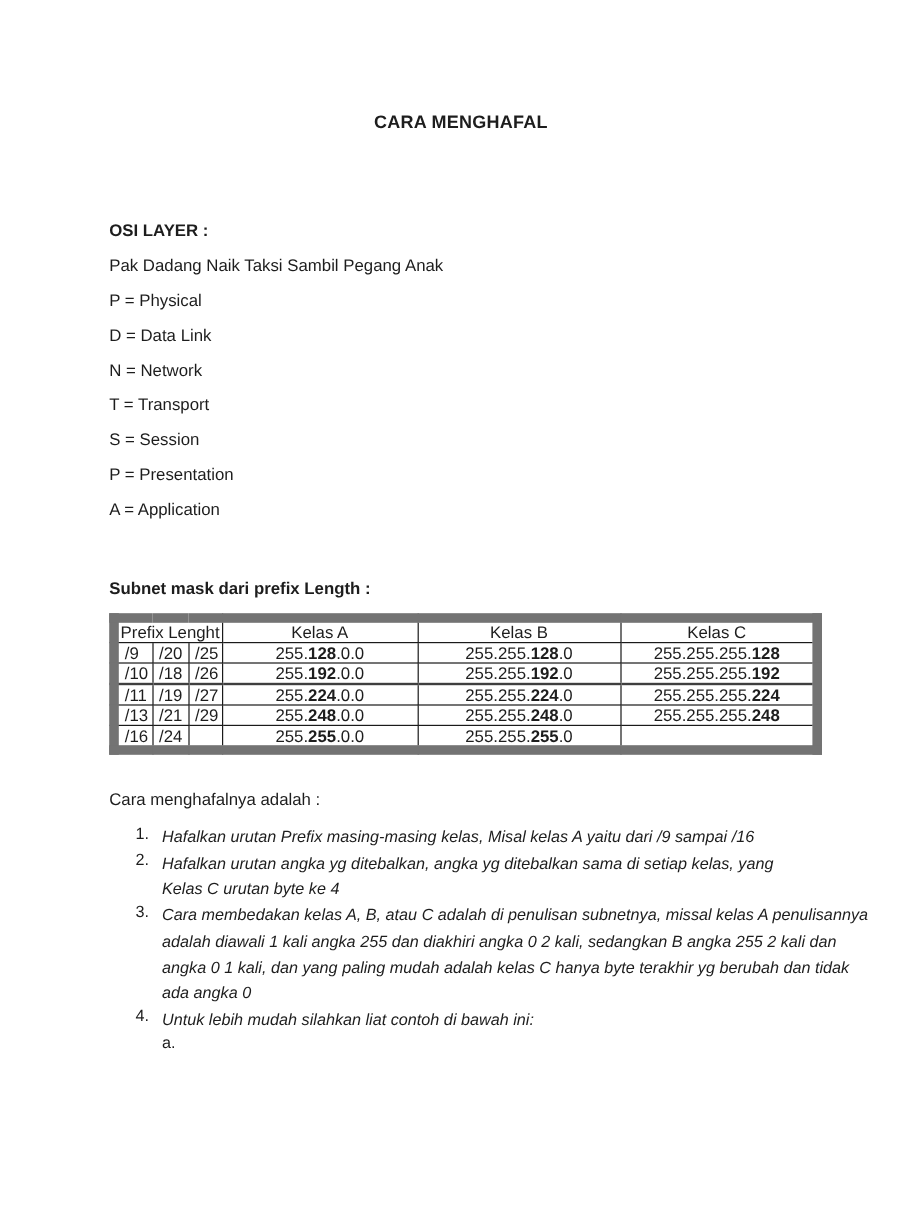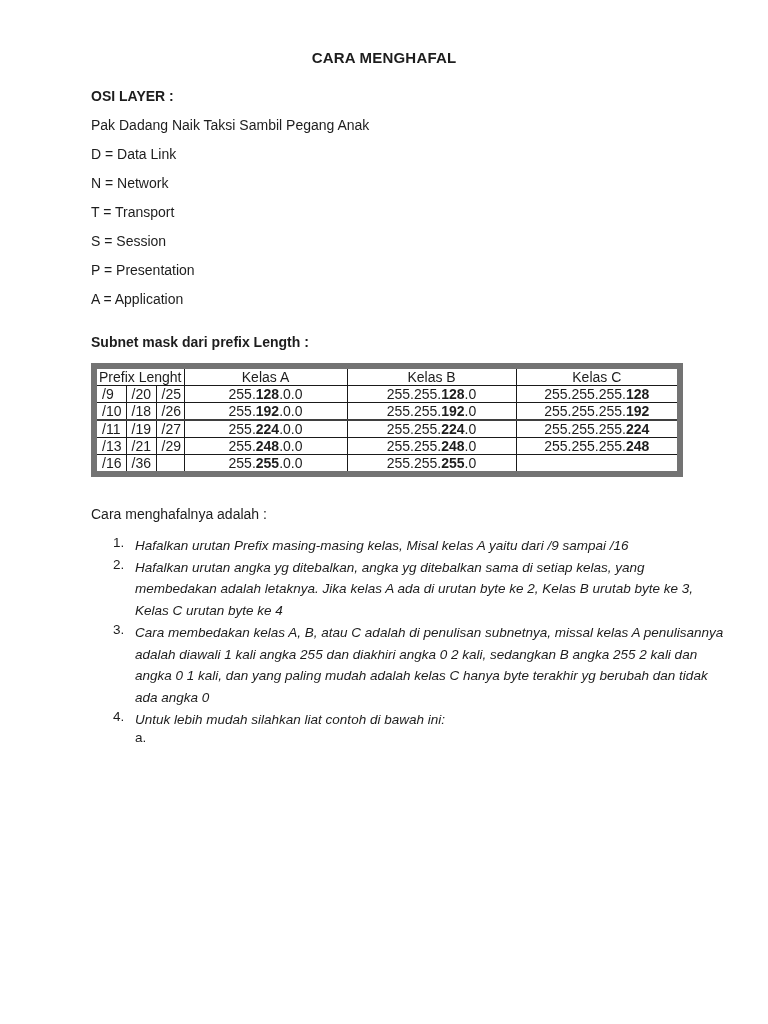--- a/index.html
+++ b/index.html
@@ -1,42 +1,42 @@
 <!DOCTYPE html>
 <html><head>
 <meta charset="utf-8">
 <style>
   html,body{margin:0;padding:0;background:#ffffff;}
   .page{
     position:relative;
     width:768px;height:1024px;
     box-sizing:border-box;
     background:#ffffff;
-    padding:50px 91px 0 91px;
+    padding:95px 91px 0 91px;
     font-family:"Liberation Sans",sans-serif;
     font-size:14px;
     color:#1d1d1d;
   }
   .doc-title{
     text-align:center;
     font-weight:bold;
     font-size:15px;
     line-height:15px;
     letter-spacing:0.2px;
   }
   .line{line-height:15px;margin-top:14px;}
   .bold{font-weight:bold;}
-  .osi-heading{margin-top:24px;}
-  .subnet-heading{margin-top:28px;}
+  .osi-heading{margin-top:75px;}
+  .subnet-heading{margin-top:51px;}
   table.subnet{
     border-collapse:collapse;
     table-layout:fixed;
     width:586px;
     margin-top:13px;
-    border:6px solid #737373;
+    border:8px solid #737373;
     font-size:14px;
   }
   table.subnet td,table.subnet th{
     border:1px solid #1a1a1a;
     height:16px;
     line-height:16px;
     padding:0;
     font-weight:normal;
     text-align:center;
     overflow:hidden;
@@ -61,20 +61,21 @@
 </head>
 <body>
 
 <div class="page">
 
   <div class="doc-title">CARA MENGHAFAL</div>
 
   <div class="line bold osi-heading">OSI LAYER :</div>
   <div class="line">Pak Dadang Naik Taksi Sambil Pegang Anak</div>
   <div>
+      <div class="line">P = Physical</div>
       <div class="line">D = Data Link</div>
       <div class="line">N = Network</div>
       <div class="line">T = Transport</div>
       <div class="line">S = Session</div>
       <div class="line">P = Presentation</div>
       <div class="line">A = Application</div>
     </div>
 
   <div class="line bold subnet-heading">Subnet mask dari prefix Length :</div>
 
@@ -121,32 +122,32 @@
         <tr>
           <td class="prefix">/13</td>
           <td class="prefix">/21</td>
           <td class="prefix">/29</td>
           <td class="mask"><span>255.</span><b>248</b><span>.0.0</span></td>
           <td class="mask"><span>255.255.</span><b>248</b><span>.0</span></td>
           <td class="mask"><span>255.255.255.</span><b>248</b><span></span></td>
         </tr>
         <tr>
           <td class="prefix">/16</td>
-          <td class="prefix">/36</td>
+          <td class="prefix">/24</td>
           <td class="prefix"></td>
           <td class="mask"><span>255.</span><b>255</b><span>.0.0</span></td>
           <td class="mask"><span>255.255.</span><b>255</b><span>.0</span></td>
           <td class="mask"></td>
         </tr>
       </tbody>
   </table>
 
   <div class="howto-intro">Cara menghafalnya adalah :</div>
 
   <div class="list">
       <div class="li"><span class="num">1.</span><span class="txt"><div>Hafalkan urutan Prefix masing-masing kelas, Misal kelas A yaitu dari /9 sampai /16</div></span></div>
-      <div class="li"><span class="num">2.</span><span class="txt"><div>Hafalkan urutan angka yg ditebalkan, angka yg ditebalkan sama di setiap kelas, yang</div><div>membedakan adalah letaknya. Jika kelas A ada di urutan byte ke 2, Kelas B urutab byte ke 3,</div><div>Kelas C urutan byte ke 4</div></span></div>
+      <div class="li"><span class="num">2.</span><span class="txt"><div>Hafalkan urutan angka yg ditebalkan, angka yg ditebalkan sama di setiap kelas, yang</div><div>Kelas C urutan byte ke 4</div></span></div>
       <div class="li"><span class="num">3.</span><span class="txt"><div>Cara membedakan kelas A, B, atau C adalah di penulisan subnetnya, missal kelas A penulisannya</div><div>adalah diawali 1 kali angka 255 dan diakhiri angka 0 2 kali, sedangkan B angka 255 2 kali dan</div><div>angka 0 1 kali, dan yang paling mudah adalah kelas C hanya byte terakhir yg berubah dan tidak</div><div>ada angka 0</div></span></div>
       <div class="li"><span class="num">4.</span><span class="txt"><div>Untuk lebih mudah silahkan liat contoh di bawah ini:</div></span></div>
       <div class="li-sub"><span class="num">a.</span></div>
     </div>
 
 </div>
 
 </body></html>

